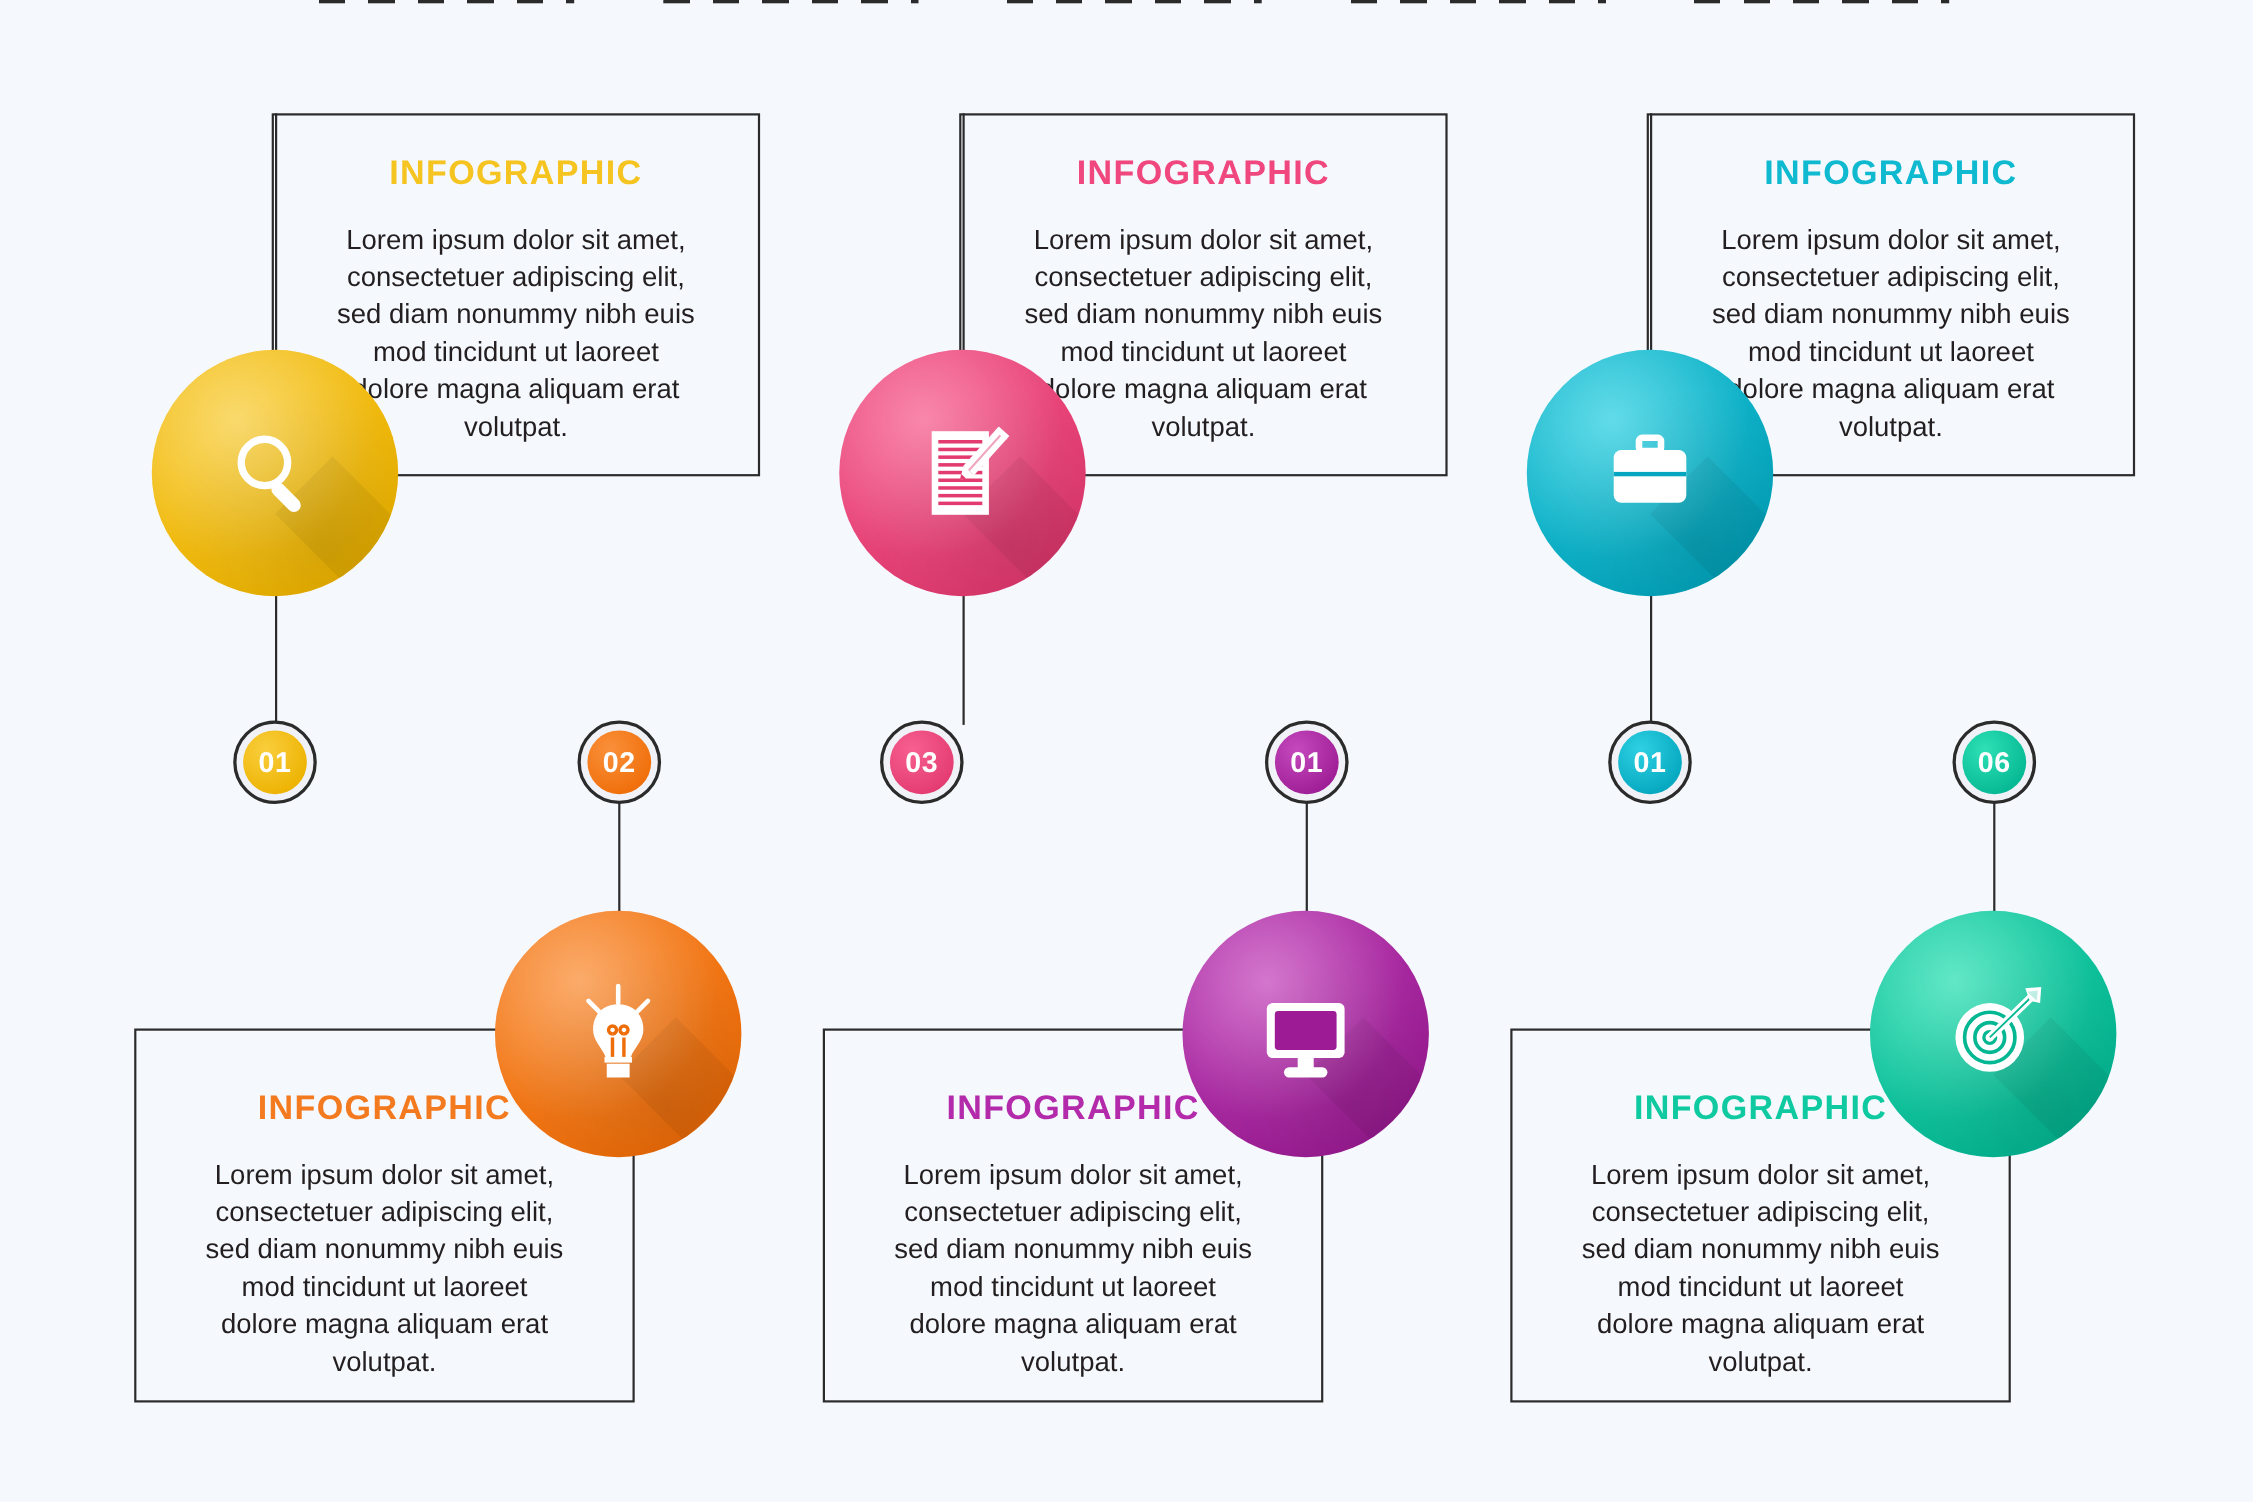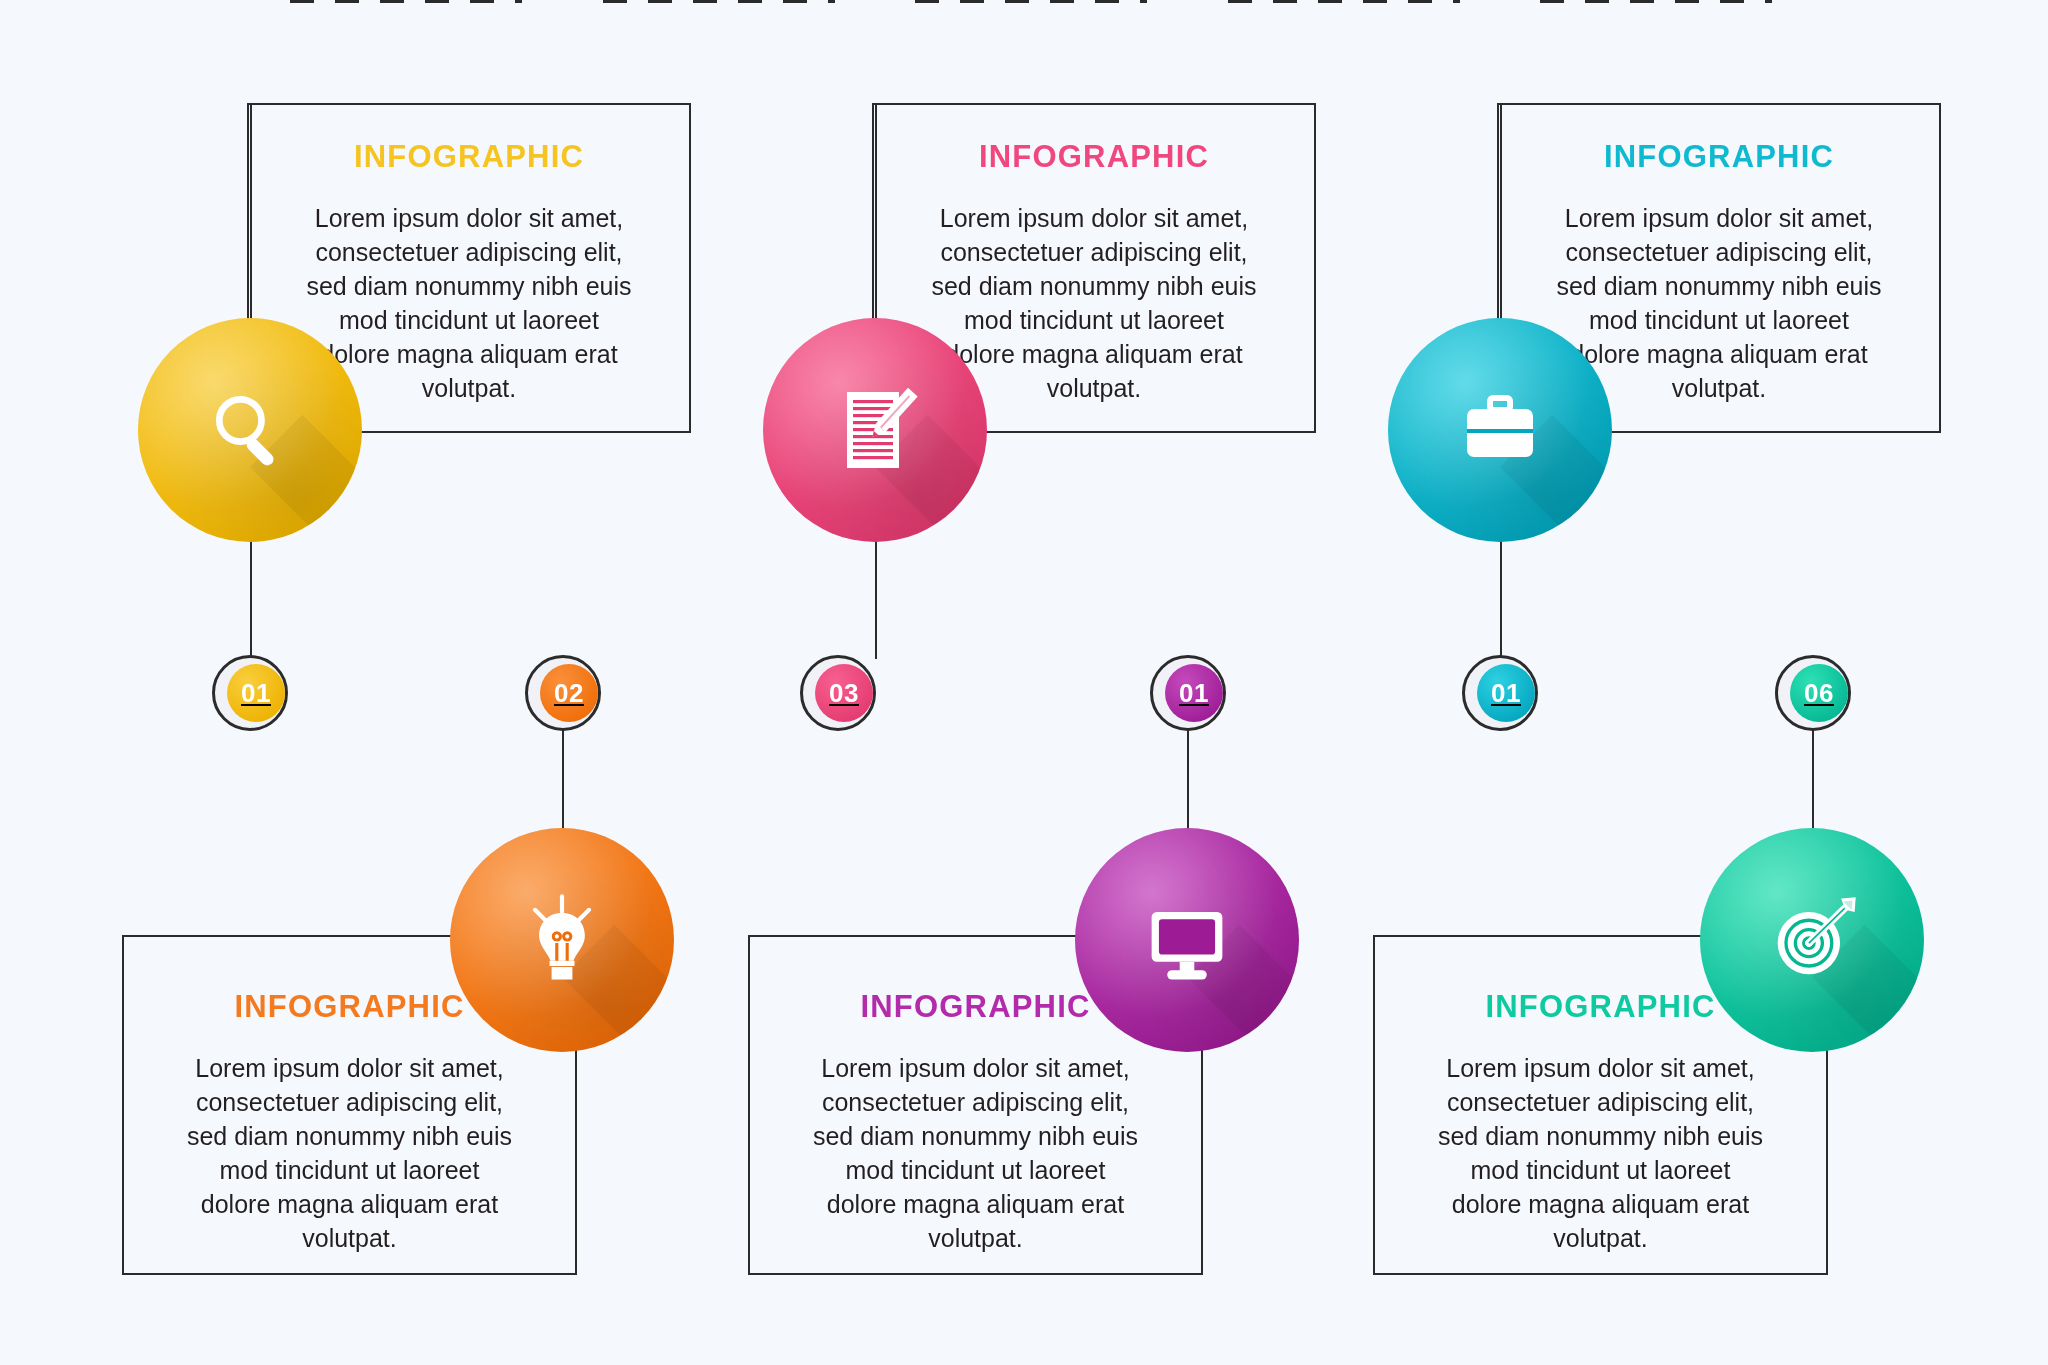--- a/index.html
+++ b/index.html
@@ -96,23 +96,22 @@
 
   .node {
     position: absolute;
     width: 76px;
     height: 76px;
     border-radius: 50%;
     border: 3px solid #2b2b2b;
     background: #f0f2f7;
     display: flex;
     align-items: center;
-    justify-content: flex-end;
+    justify-content: center;
     top: 655px;
-    text-decoration: underline;
   }
   .node .inner {
     width: 58px;
     height: 58px;
     border-radius: 50%;
     display: flex;
     align-items: center;
     justify-content: center;
     color: #ffffff;
     font-size: 26px;

